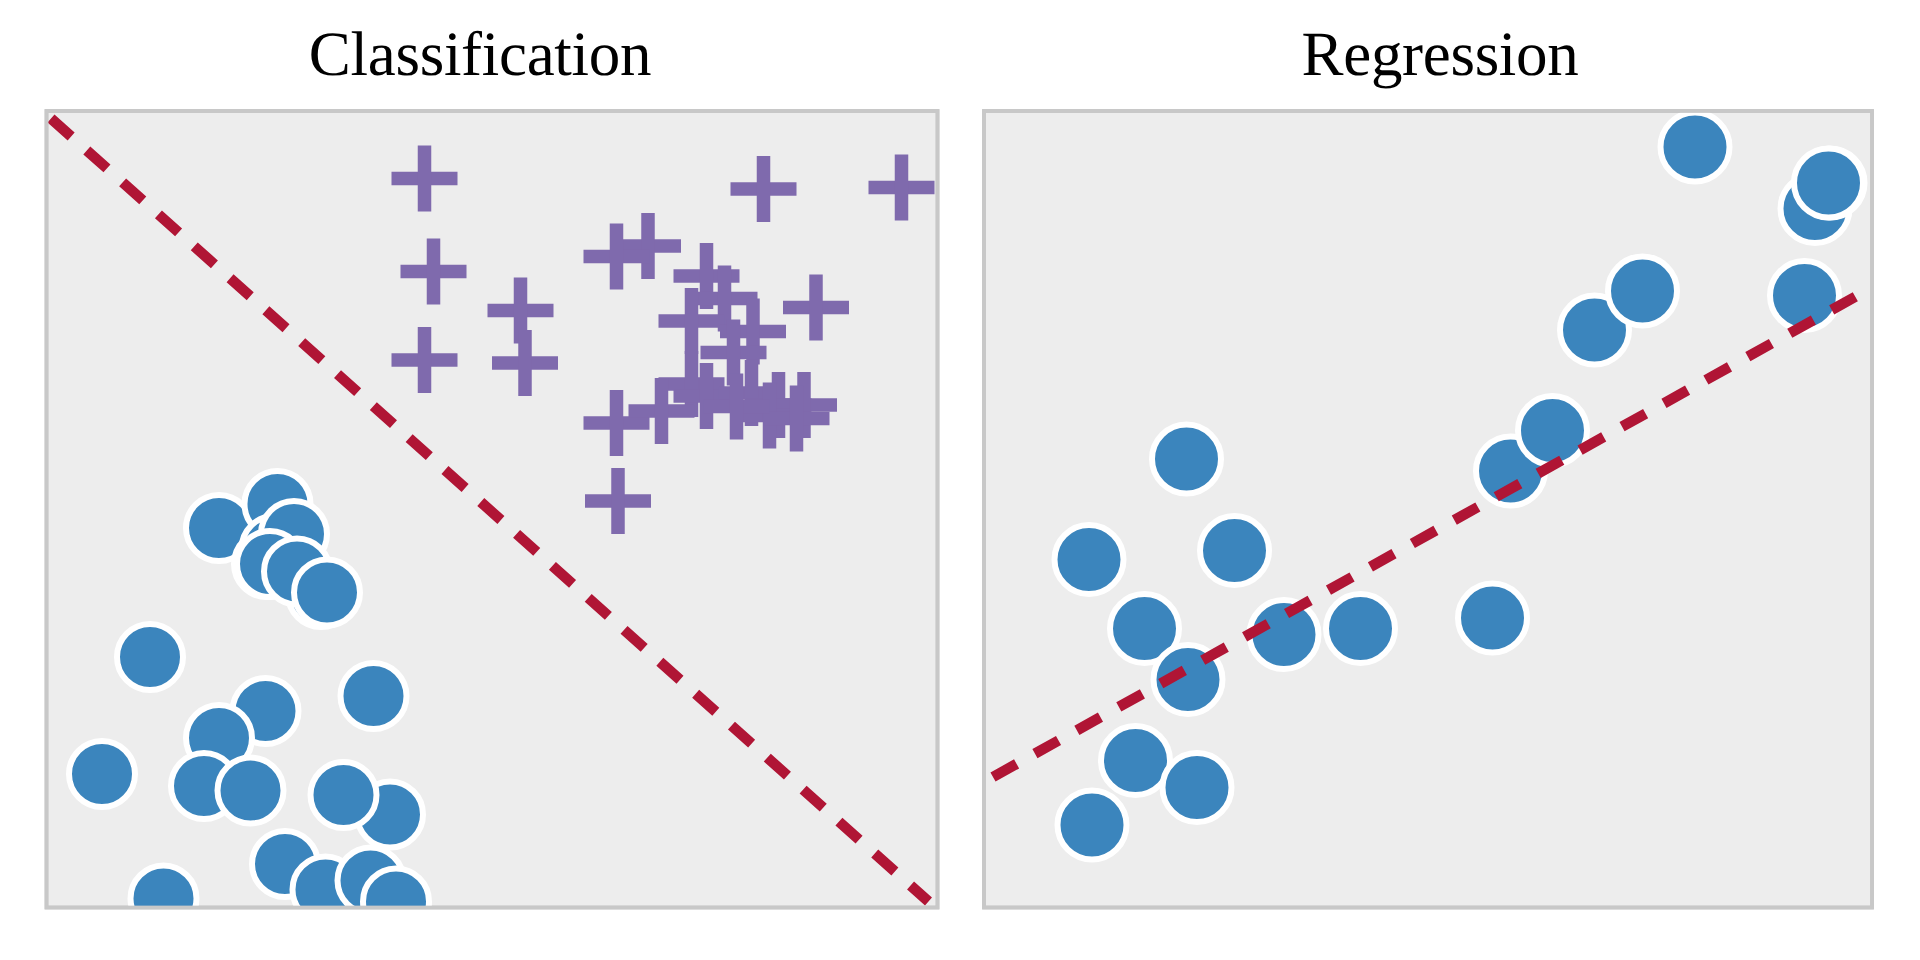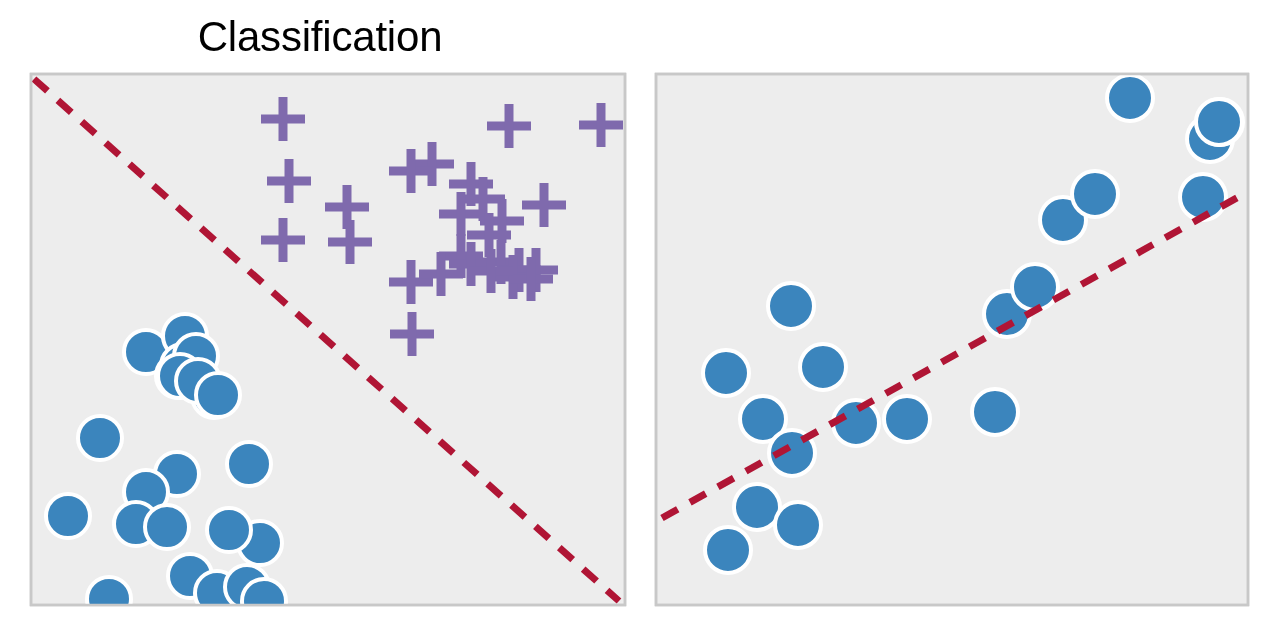--- a/index.html
+++ b/index.html
@@ -26,21 +26,21 @@
   }
   #panel-classification { left: 0px; width: 640px; }
   #panel-regression { left: 640px; width: 640px; }
 
   .panel-title {
     position: absolute;
     top: 12px;
     left: 0;
     width: 100%;
     text-align: center;
-    font-family: Liberation Sans, sans-serif;
+    font-family: Liberation Serif, serif;
     font-size: 42px;
     font-weight: 400;
     color: #000000;
     line-height: 50px;
     letter-spacing: -0.2px;
     white-space: nowrap;
   }
 
   .plot-svg {
     position: absolute;
@@ -197,20 +197,21 @@
               </g>
             </g>
             <line x1="3" y1="5" x2="588" y2="527" stroke="#b01535" stroke-width="7" stroke-dasharray="18 14" stroke-linecap="butt"></line>
           </g>
           <rect x="0" y="0" width="594" height="531" fill="none" stroke="#c8c8c8" stroke-width="2.5"></rect>
         </g>
       </svg>
   </div>
 
   <div class="panel" id="panel-regression">
+    <div class="panel-title">Regression</div>
     <svg class="plot-svg" id="svg-regression" width="600" height="537" viewBox="0 0 600 537">
         <g transform="translate(3,3)">
           <rect x="0" y="0" width="592" height="531" fill="#ededed" stroke="#c8c8c8" stroke-width="2.5"></rect>
           <defs>
             <clipPath id="clip-regression">
               <rect x="0" y="0" width="592" height="531"></rect>
             </clipPath>
           </defs>
           <g clip-path="url(#clip-regression)">
             <g>

